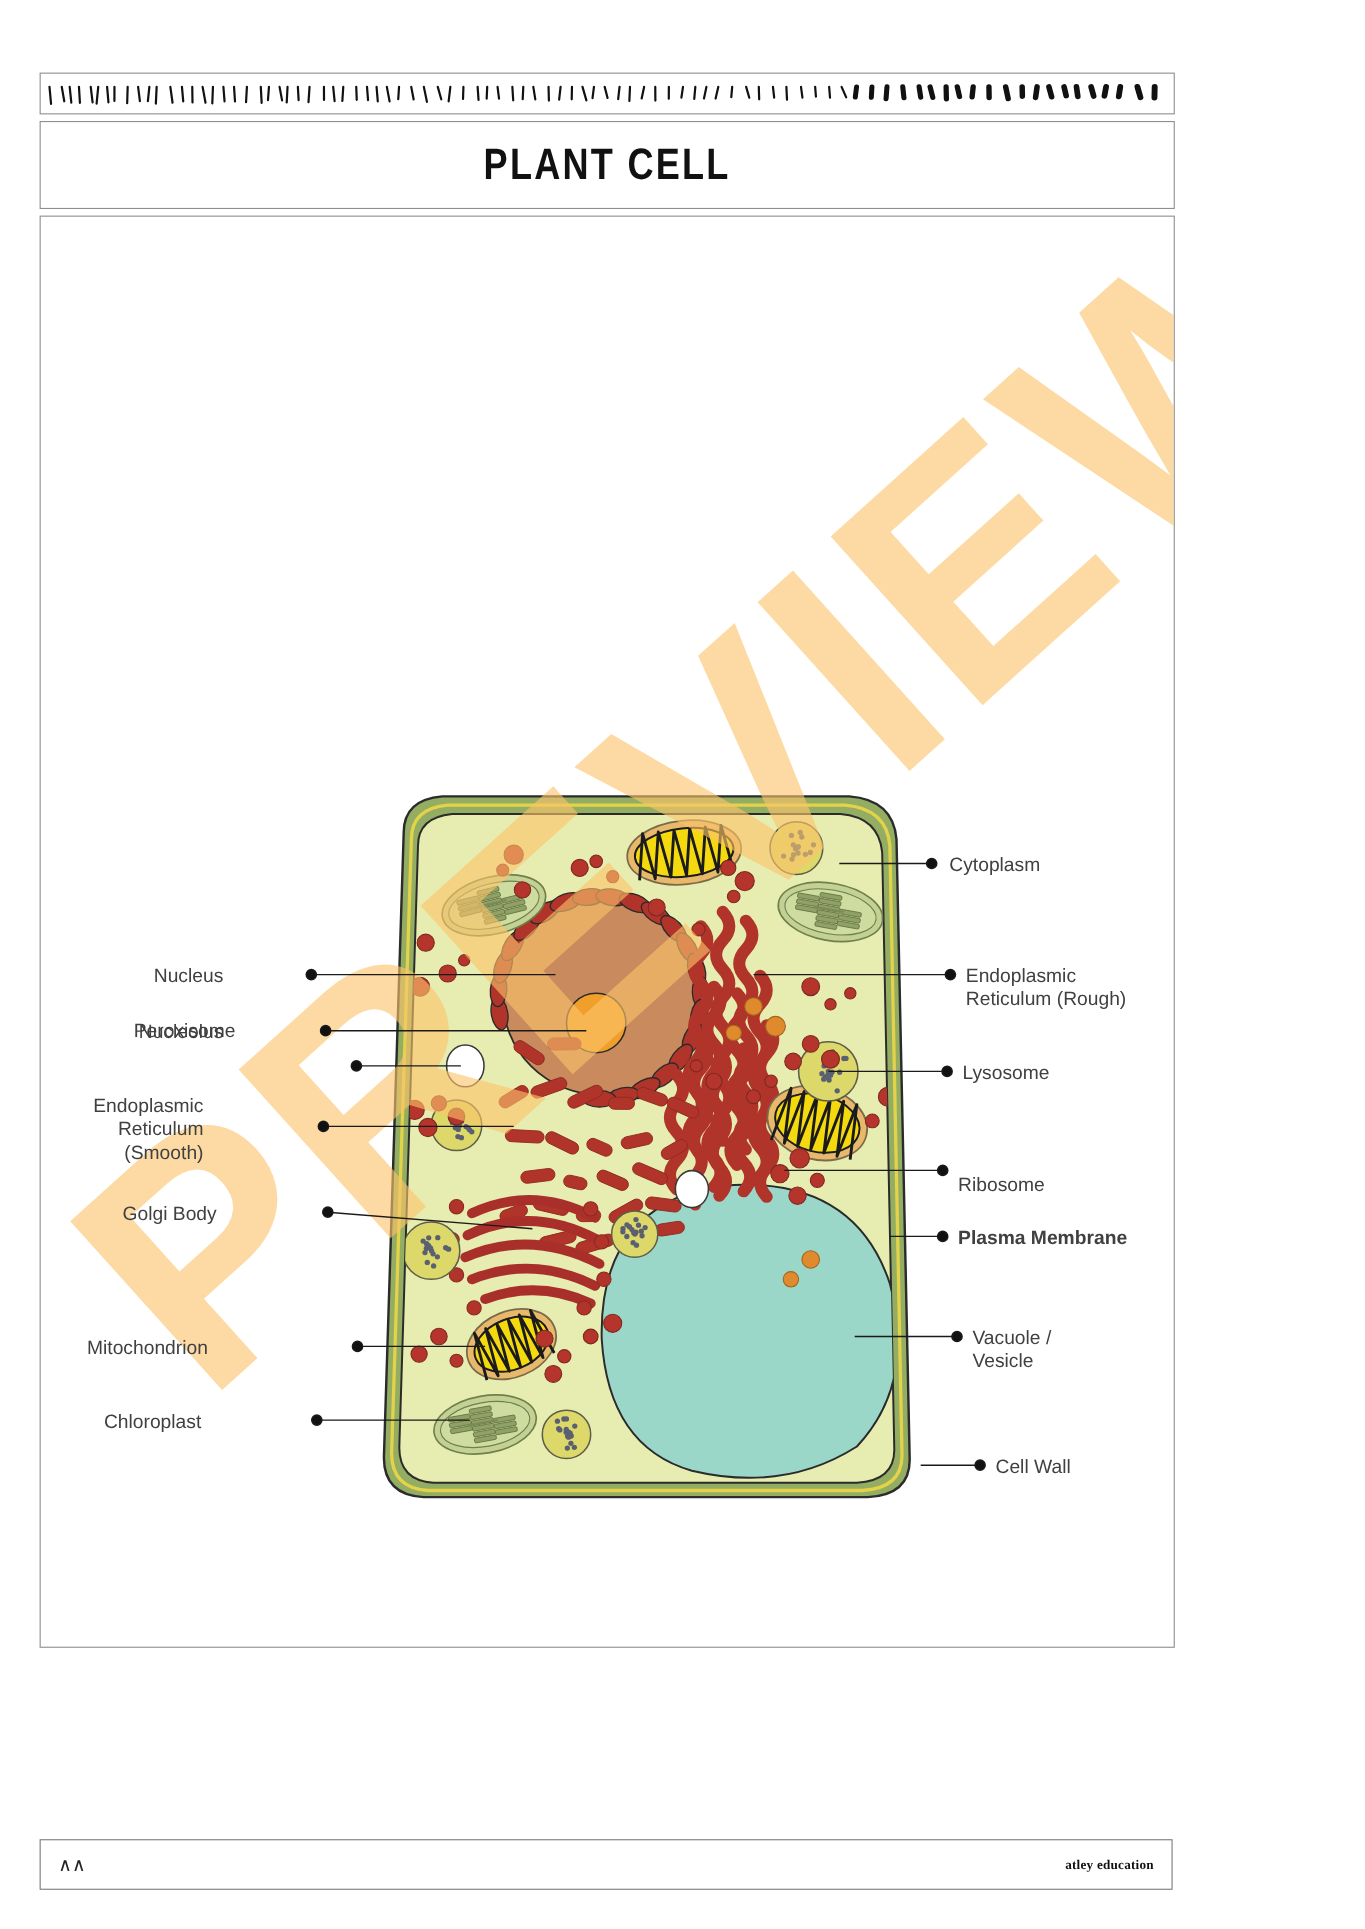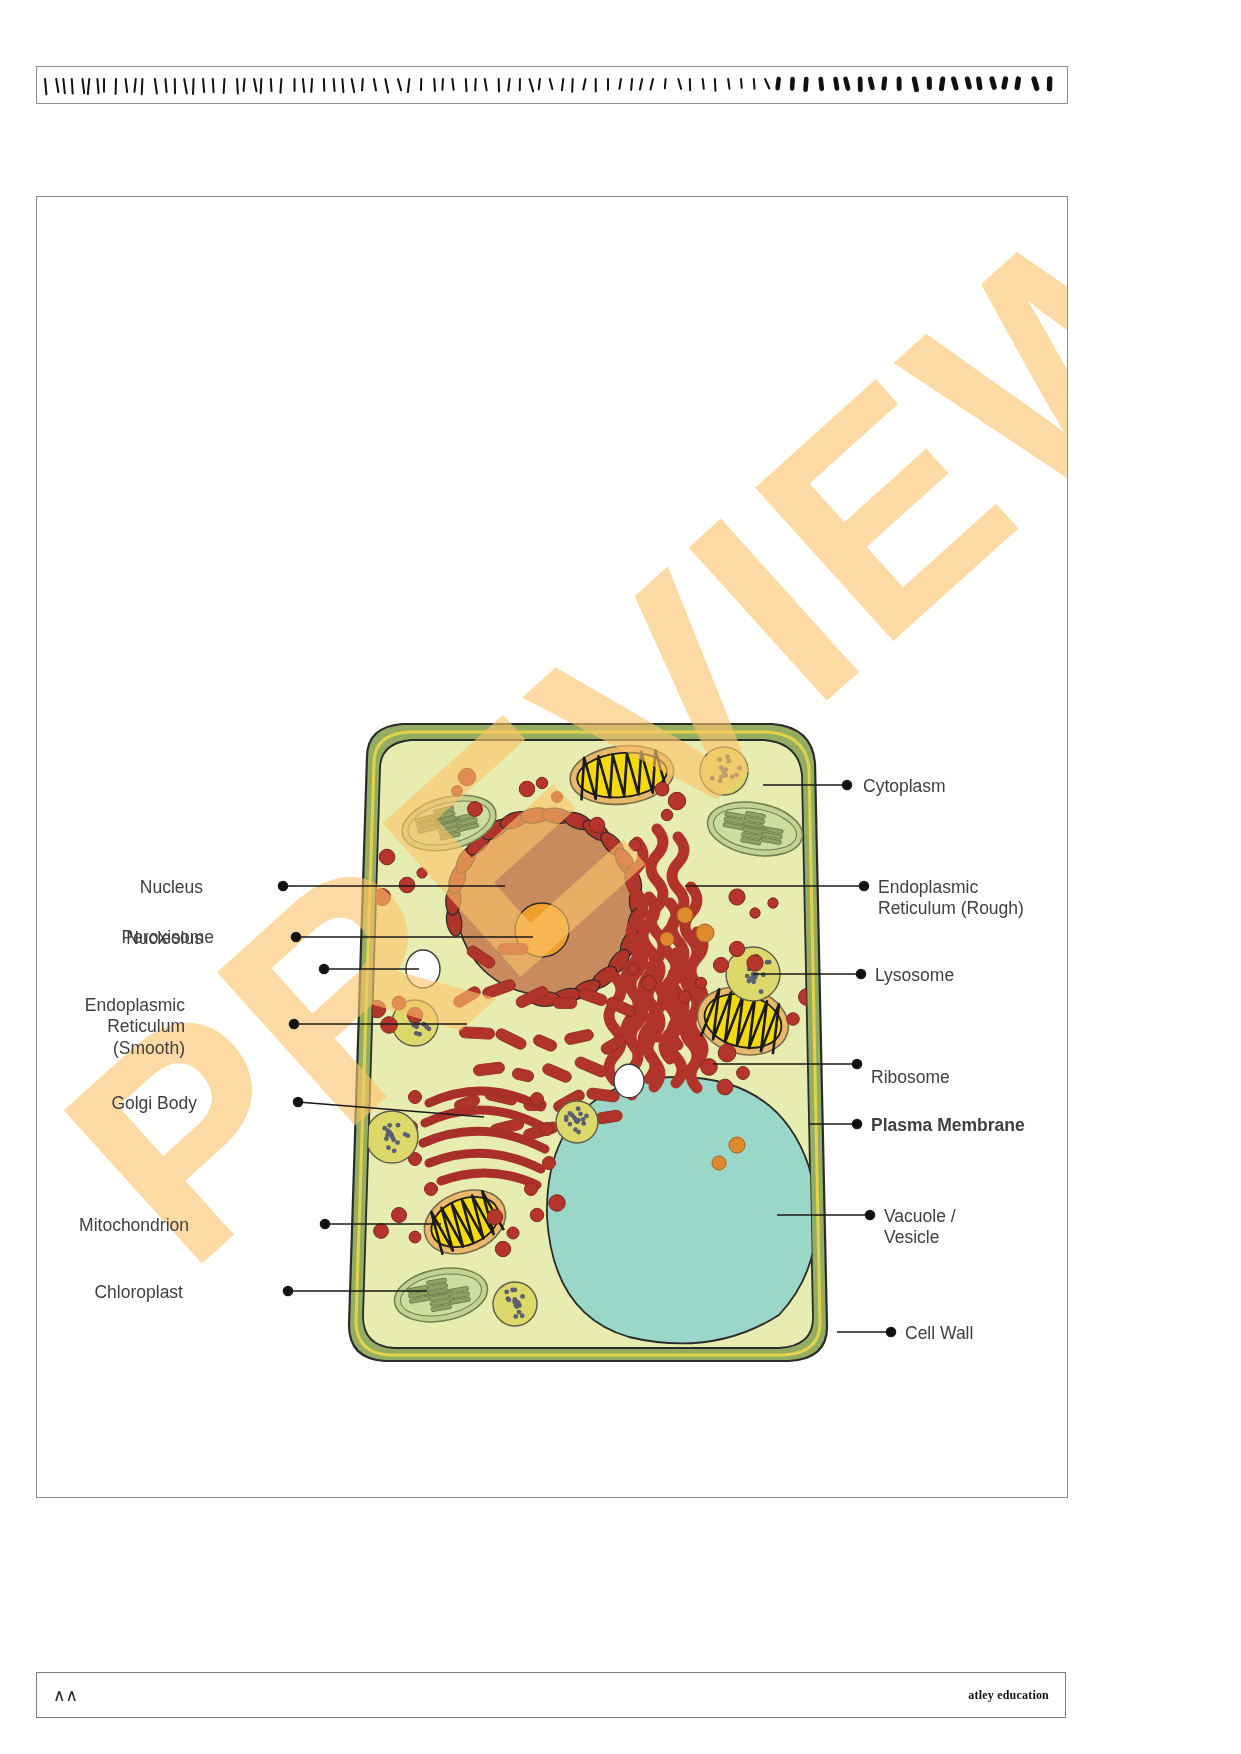--- a/index.html
+++ b/index.html
@@ -133,20 +133,23 @@
           <line x1="941.6170080237071" y1="12" x2="942.8181198089896" y2="20.603670679876224" stroke-width="5.148311571111412"></line>
           <line x1="954.9590372895348" y1="12" x2="957.2110469910327" y2="20.30057405589671" stroke-width="5.190087005211851"></line>
           <line x1="968.5447197300654" y1="12" x2="967.0392330046809" y2="20.043723147429723" stroke-width="5.232625345534451"></line>
           <line x1="981.4192365673443" y1="12" x2="980.0768457723377" y2="20.590225436281674" stroke-width="5.272936944242175"></line>
           <line x1="997.034551186215" y1="12" x2="999.7519965547197" y2="21.35785390400902" stroke-width="5.321830297256251"></line>
           <line x1="1012.7226081428623" y1="12" x2="1012.4959527999604" y2="21.618131130589216" stroke-width="5.370951414928728"></line>
         </g>
     </svg>
   </div>
 
+  <div class="titlebox">
+    <div class="title">PLANT CELL</div>
+  </div>
 
   <div class="mainbox">
 
 
     <div class="stage">
 
       <svg width="1030" height="1300" viewBox="0 0 1030 1300">
         <defs>
           <clipPath id="cellclip">
             <path d="M330 560 Q330 530 365 527 L735 527 Q775 530 778 566 L790 1130 Q790 1162 752 1164 L348 1164 Q312 1162 312 1128 Z"></path>

